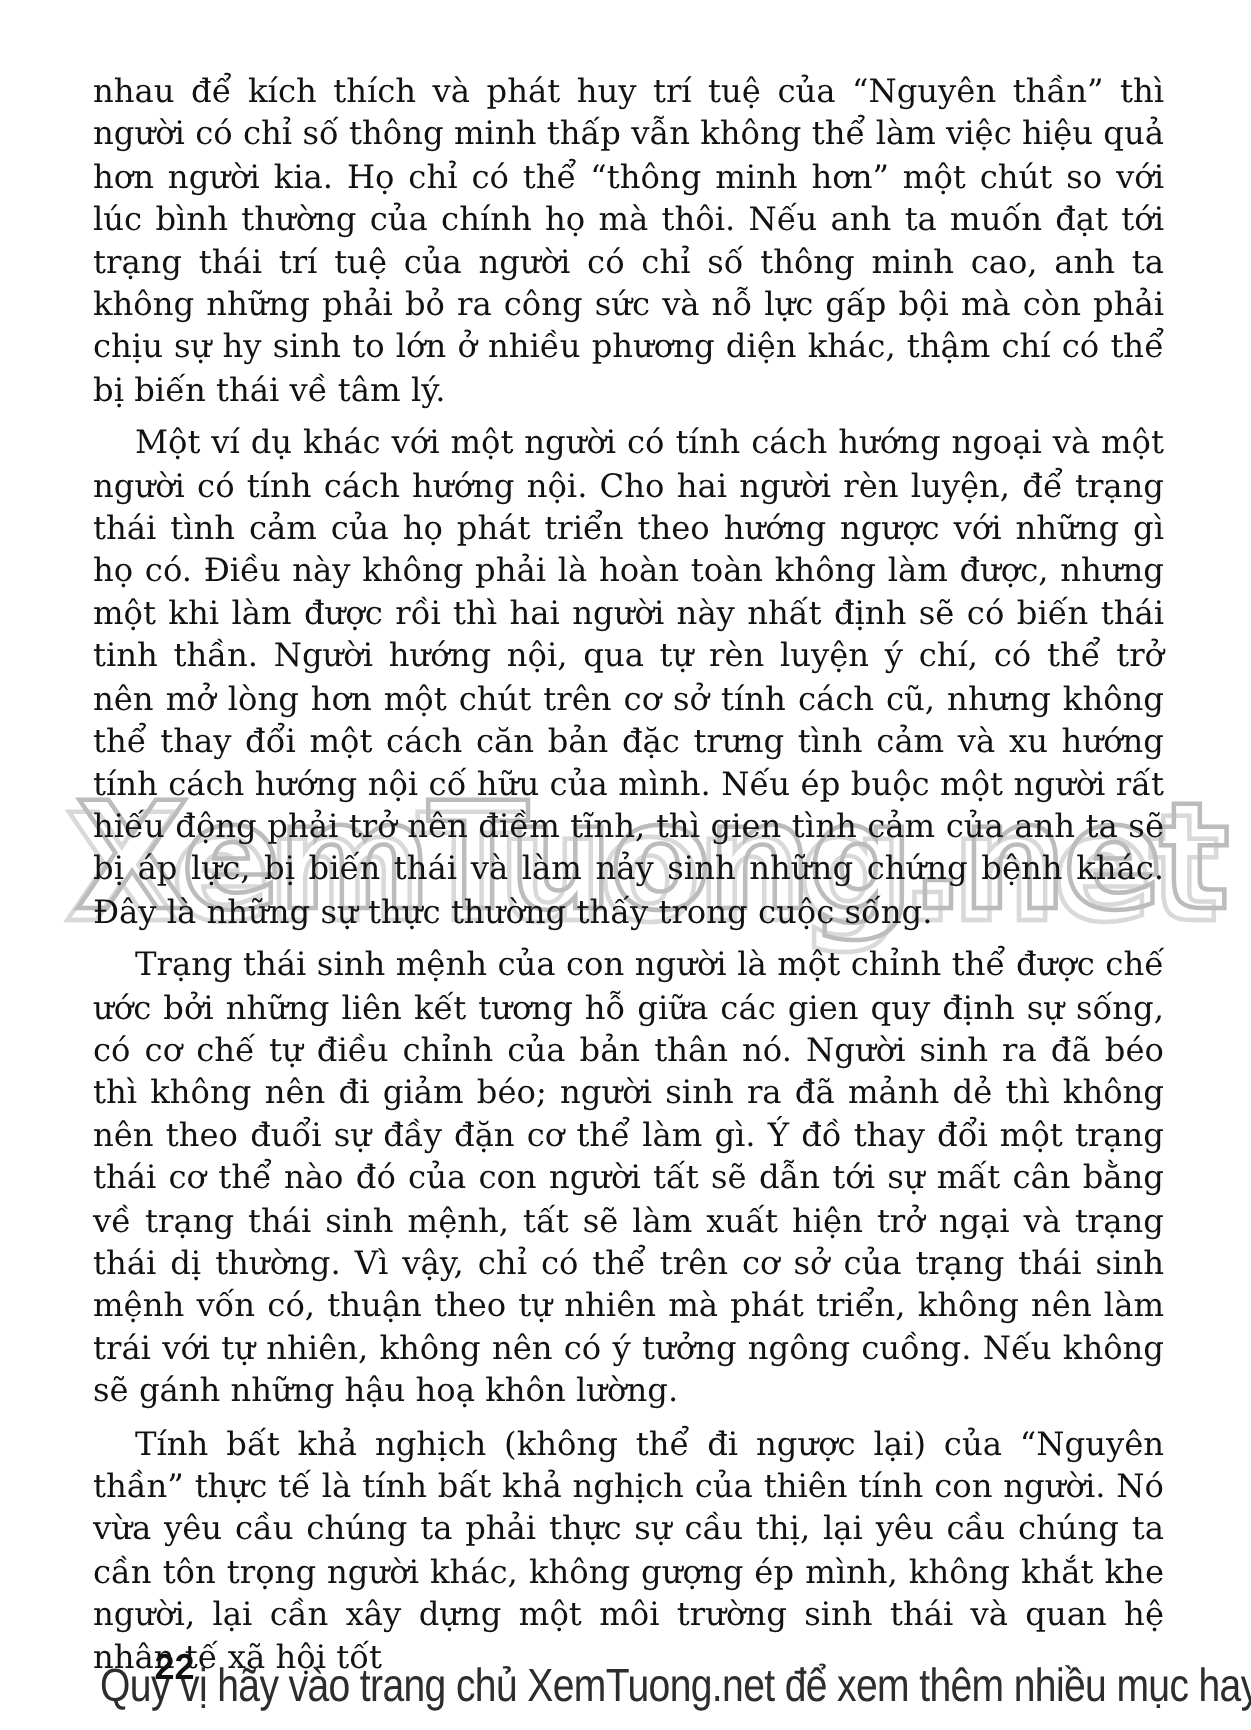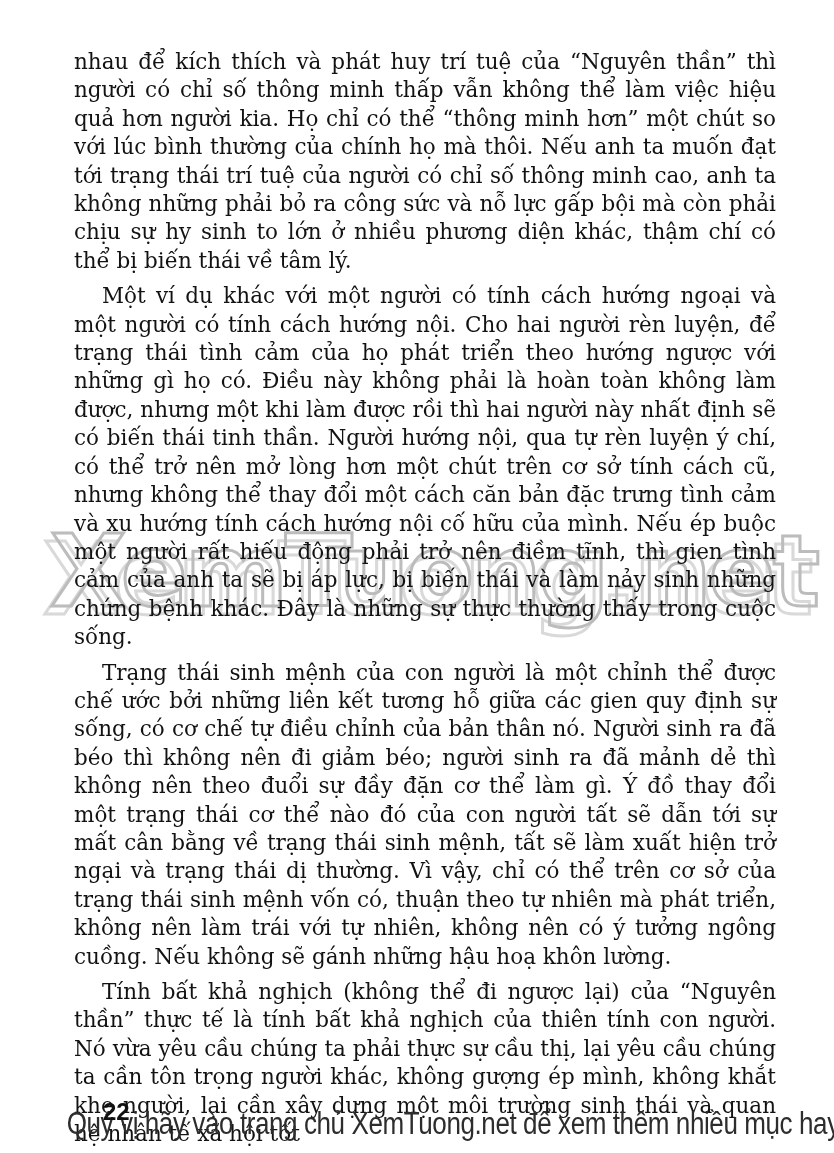--- a/index.html
+++ b/index.html
@@ -38,21 +38,21 @@
   .text-block {
     position: absolute;
     left: 62px; top: 48px;
     width: 714px;
     font-size: 21.5px;
     line-height: 28.4px;
     color: #121212;
     text-align: justify;
     z-index: 3;
   }
-  .para { margin: 0 0 7px 12px; text-indent: 28px; }
+  .para { margin: 0 0 7px 0; text-indent: 28px; }
   .para.first { text-indent: 0; }
   .page-number {
     position: absolute;
     left: 78px; top: 1098px;
     font-family: "Liberation Sans", sans-serif;
     font-weight: bold;
     font-size: 24px;
     color: #111111;
     z-index: 5;
     margin-left: 25px;

